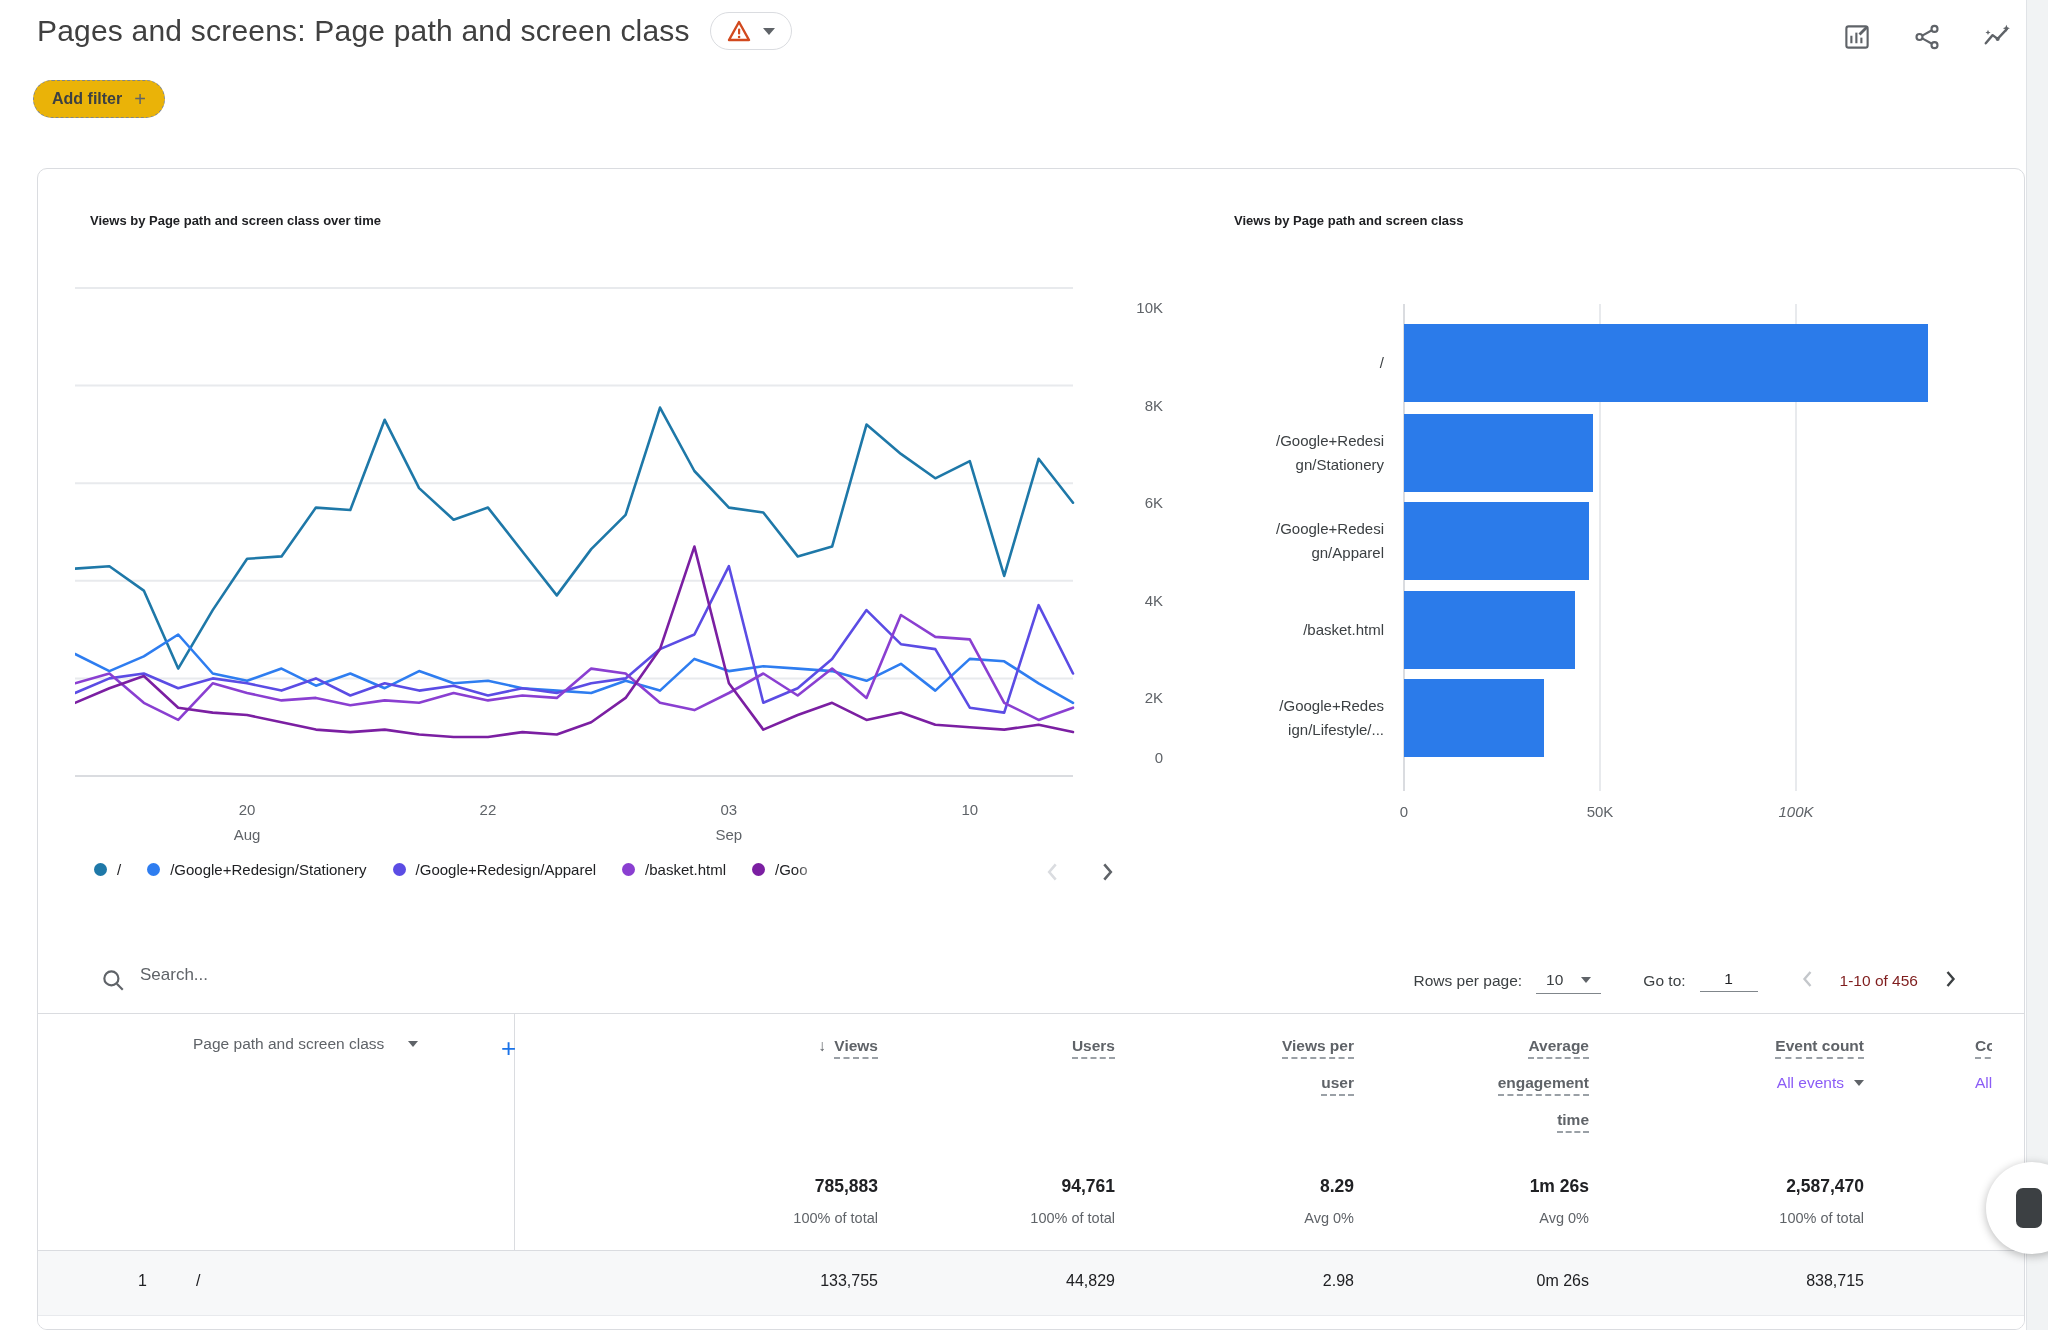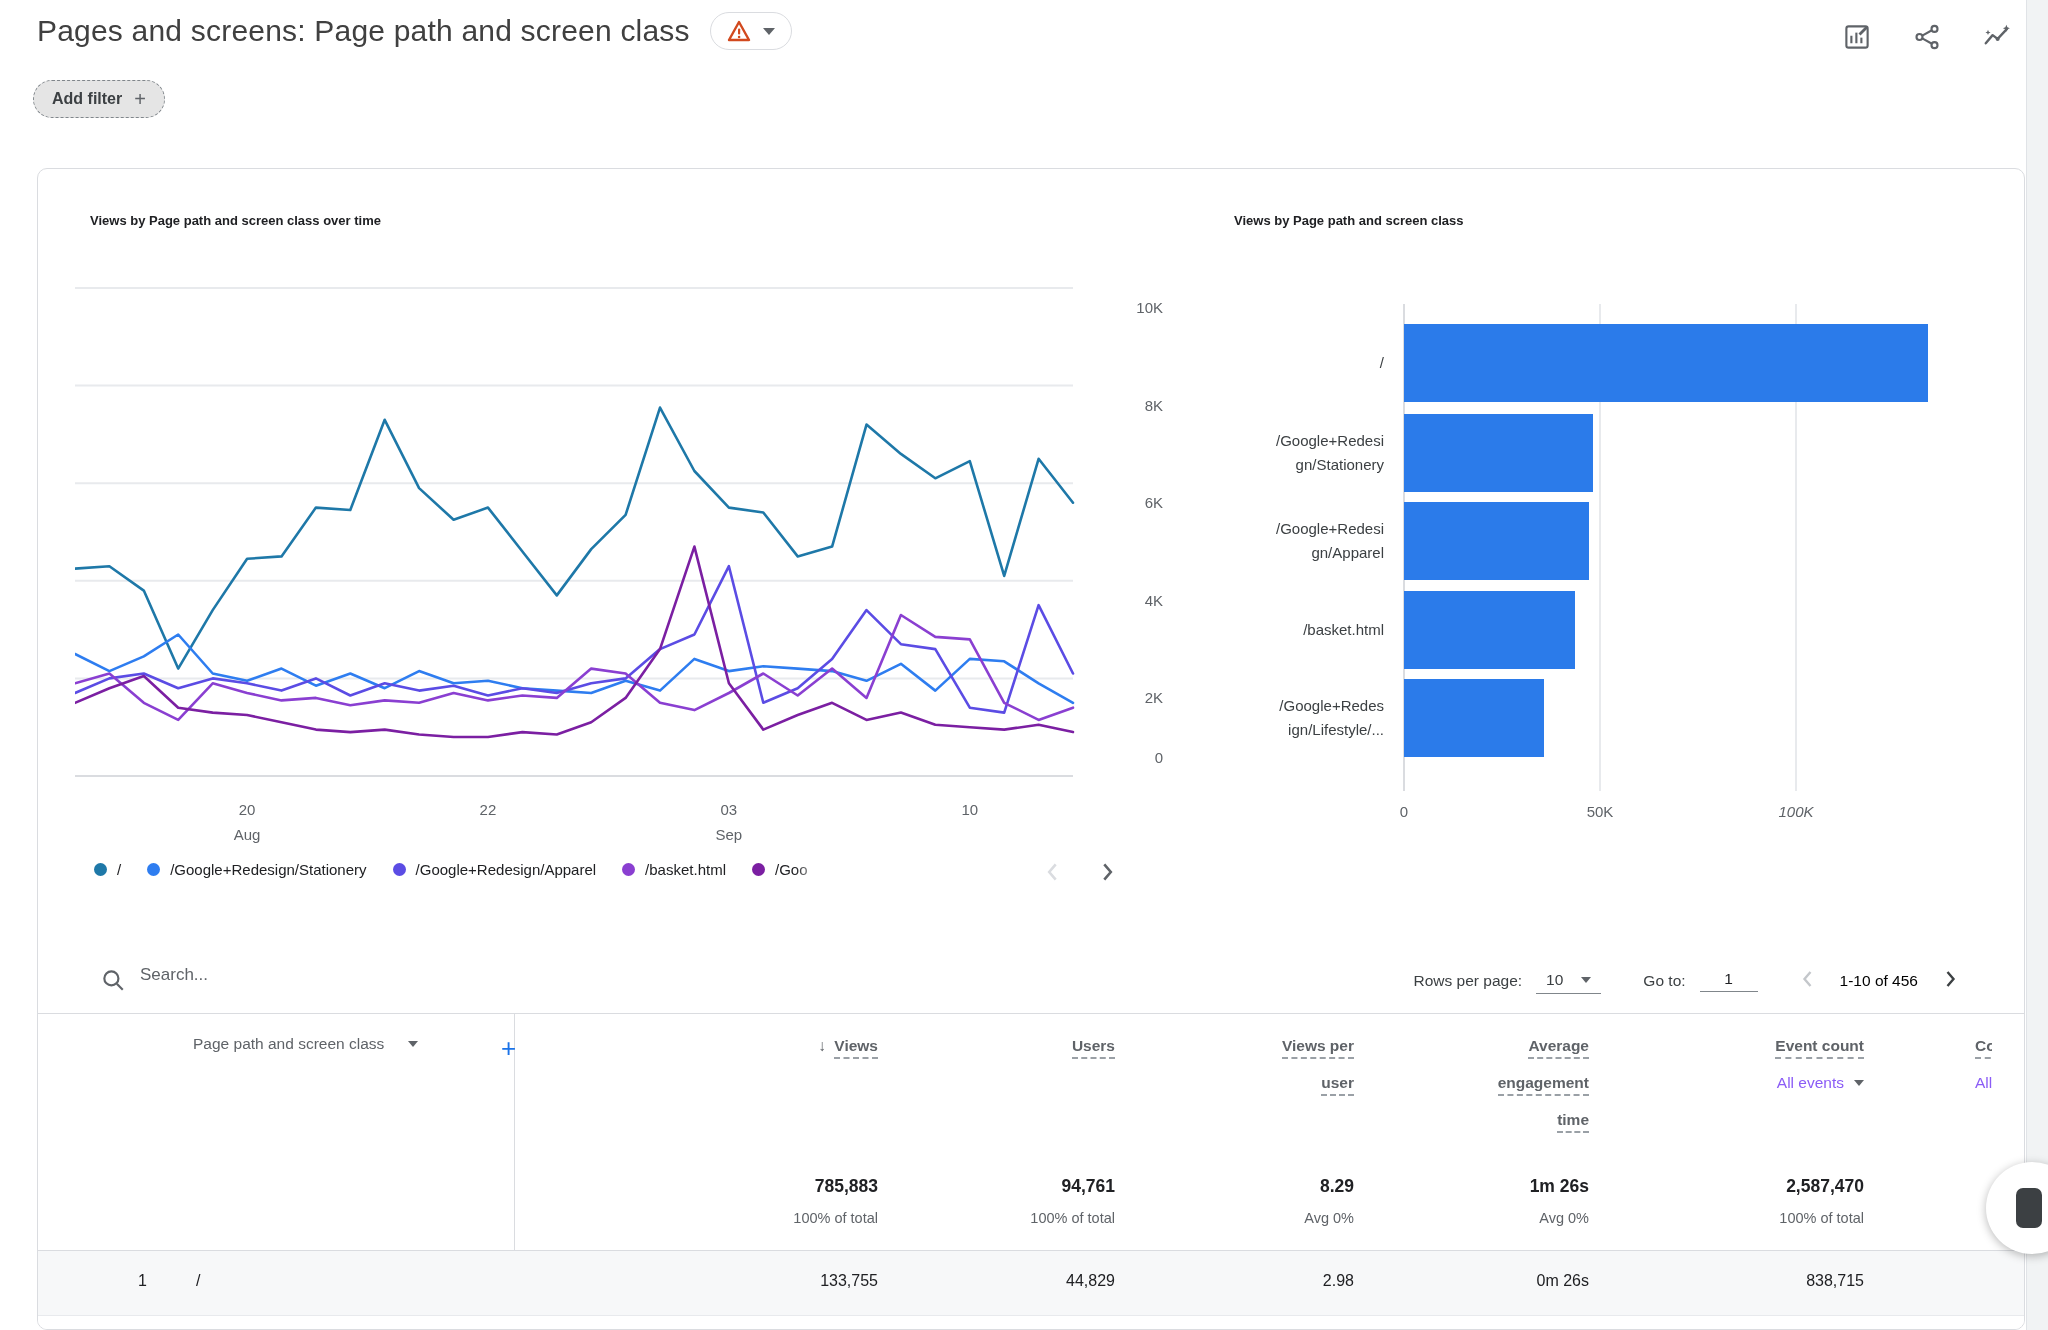--- a/index.html
+++ b/index.html
@@ -7,21 +7,21 @@
   body { font-family:"Liberation Sans", sans-serif; color:#202124; }
   .stage { position:relative; width:2048px; height:1330px; overflow:hidden; background:#fff; }
 
   
   .titlebar { position:absolute; left:37px; top:12px; display:flex; align-items:center; gap:20px; }
   .page-title { font-size:30px; font-weight:400; color:#404040; letter-spacing:.2px; }
   .warn-pill { display:flex; align-items:center; gap:12px; border:1px solid #dadce0; border-radius:22px; padding:7px 16px; background:#fff; cursor:pointer; }
   .caret-down { width:0; height:0; border-left:6px solid transparent; border-right:6px solid transparent; border-top:7px solid #5f6368; }
   .top-icons { position:absolute; right:36px; top:22px; display:flex; gap:40px; }
   .top-icons svg { display:block; }
-  .add-filter { position:absolute; left:33px; top:80px; display:inline-flex; align-items:center; gap:12px; border:1px dashed #80868b; border-radius:21px; padding:9px 18px; font-size:16px; font-weight:700; color:#3c4043; background:#e5e5e5; cursor:pointer; }
+  .add-filter { position:absolute; left:33px; top:80px; display:inline-flex; align-items:center; gap:12px; border:1px dashed #80868b; border-radius:21px; padding:9px 18px; font-size:16px; font-weight:700; color:#3c4043; background:#eab308; cursor:pointer; }
   .plus-glyph { font-size:20px; font-weight:400; color:#5f6368; line-height:14px; }
 
   
   .card { position:absolute; left:37px; top:168px; width:1988px; height:1162px; border:1px solid #dadce0; border-radius:10px; background:#fff; overflow:hidden; }
   .chart-title { position:absolute; top:44px; font-size:13px; font-weight:700; color:#202124; }
 
   
   #linechart-svg { position:absolute; left:37px; top:100px; }
   .ylab { position:absolute; font-size:15px; color:#5f6368; width:80px; text-align:right; }
   .xlab { position:absolute; font-size:15px; color:#5f6368; text-align:center; width:80px; line-height:25px; }
@@ -39,21 +39,21 @@
   .bar-xlab { position:absolute; top:634px; width:80px; text-align:center; font-size:15px; color:#5f6368; }
 
   
   .search-row { position:absolute; left:0; top:780px; width:100%; height:65px; border-bottom:1px solid #dadce0; }
   .search-input { position:absolute; left:102px; top:16px; border:none; outline:none; font-size:17px; color:#202124; width:360px; font-family:"Liberation Sans",sans-serif; }
   .search-input::placeholder { color:#5f6368; }
   .table-controls { position:absolute; right:62px; top:0; height:64px; display:flex; align-items:center; gap:14px; font-size:15.5px; color:#3c4043; }
   .rpp-value { border-bottom:1px solid #80868b; padding:2px 10px 4px 10px; display:inline-flex; align-items:center; gap:18px; cursor:pointer; }
   .caret-sm { width:0; height:0; border-left:5.5px solid transparent; border-right:5.5px solid transparent; border-top:6.5px solid #5f6368; }
   .goto-input { width:58px; text-align:center; border:none; border-bottom:1px solid #80868b; outline:none; font-size:15.5px; color:#202124; padding-bottom:3px; background:transparent; font-family:"Liberation Sans",sans-serif; }
-  .pag-count { margin:0 6px; color:#000000; }
+  .pag-count { margin:0 6px; color:#7f1d1d; }
 
   .col-divider { position:absolute; left:476px; top:845px; bottom:0; width:1px; background:#dadce0; }
 
   .dim-header { position:absolute; left:155px; top:866px; display:flex; align-items:center; gap:24px; font-size:15.5px; color:#5f6368; cursor:pointer; }
   .add-metric { position:absolute; left:463px; top:864px; color:#1a73e8; font-size:26px; font-weight:400; cursor:pointer; }
 
   .mh { position:absolute; top:858px; text-align:right; font-size:15.5px; font-weight:700; color:#5f6368; line-height:37px; cursor:pointer; }
   .mh .dash { border-bottom:2px dashed #9aa0a6; padding-bottom:3px; }
   .mh-sub { font-weight:400; color:#8b5cf6; display:inline-flex; align-items:center; gap:10px; }
   .sort-arrow { margin-right:8px; font-weight:400; }

